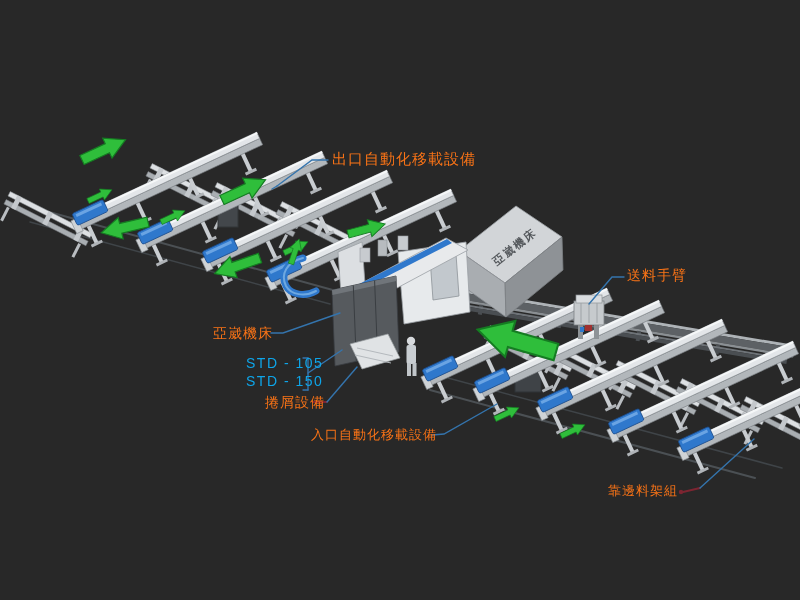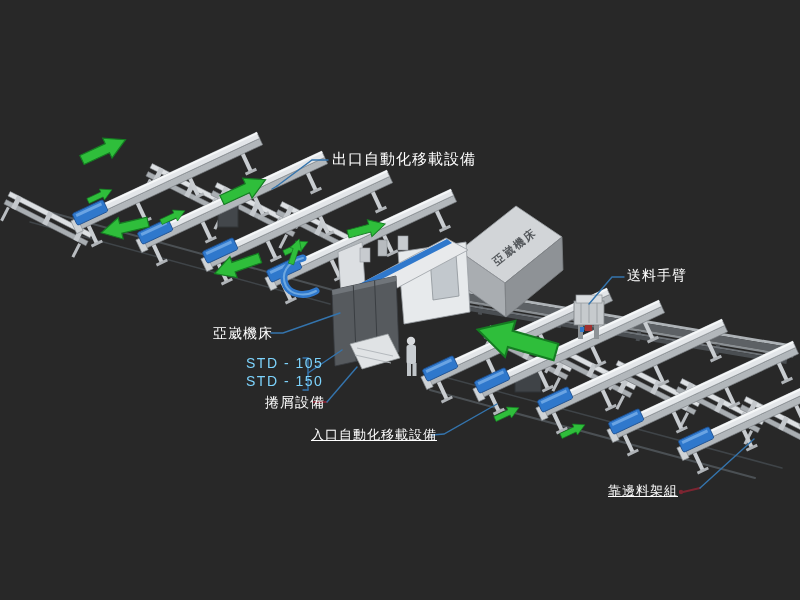--- a/index.html
+++ b/index.html
@@ -3,28 +3,28 @@
 <meta charset="utf-8">
 <style>
   html,body{margin:0;padding:0;background:#1c1c1c;}
   #stage{
     position:relative;width:800px;height:600px;overflow:hidden;
     background:#282828;
     font-family:"Liberation Sans","DejaVu Sans",sans-serif;
   }
   #stage svg{position:absolute;left:0;top:0;}
   .lbl{
-    position:absolute;color:#ffffff;letter-spacing:1px;white-space:nowrap;
+    position:absolute;color:#f97316;letter-spacing:1px;white-space:nowrap;
     font-family:"Liberation Sans","DejaVu Sans",sans-serif;
     line-height:1.1;
   }
   .lbl-15{font-size:15px;}
   .lbl-14{font-size:14px;}
-  .lbl-13{font-size:13px;text-decoration:underline;}
-  .std{font-size:14px;letter-spacing:1.5px;color:#7dd3fc;}
+  .lbl-13{font-size:13px;}
+  .std{font-size:14px;letter-spacing:1.5px;color:#0ea5e9;}
   #brand-text{
     position:absolute;left:487px;top:234px;width:70px;
     font-size:11px;letter-spacing:2px;color:#54585c;font-weight:bold;
     transform:rotate(-38deg);transform-origin:center;
   }
 </style>
 </head>
 <body>
 
 <div id="stage">

